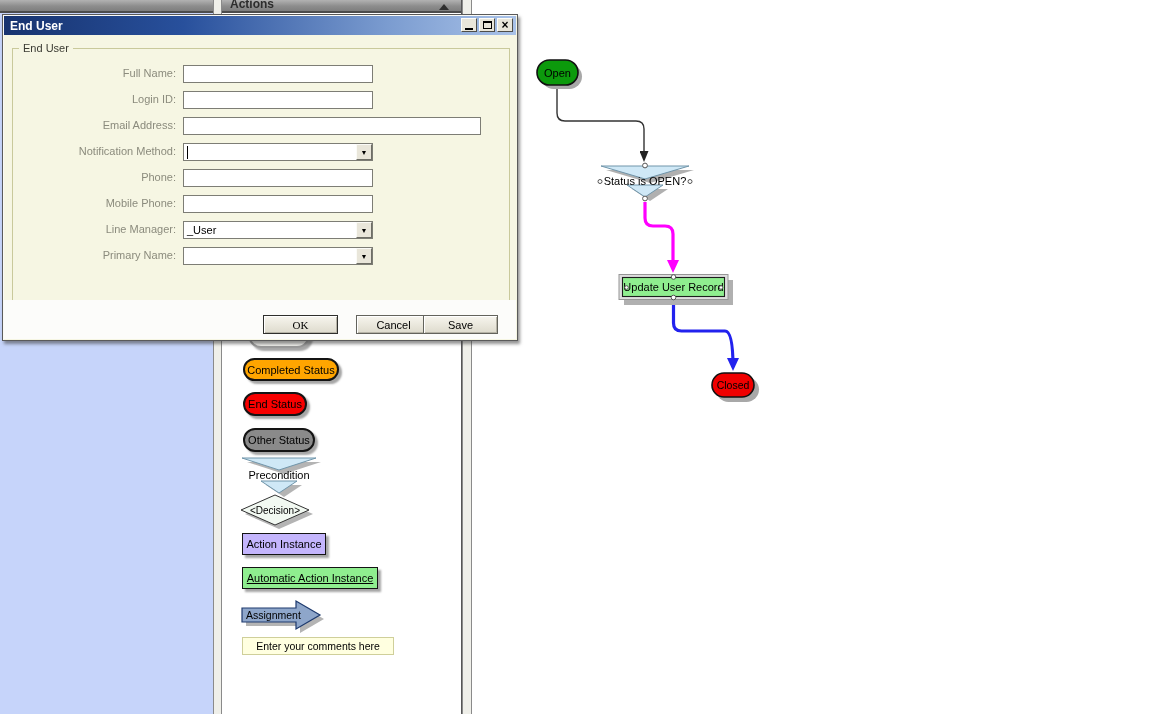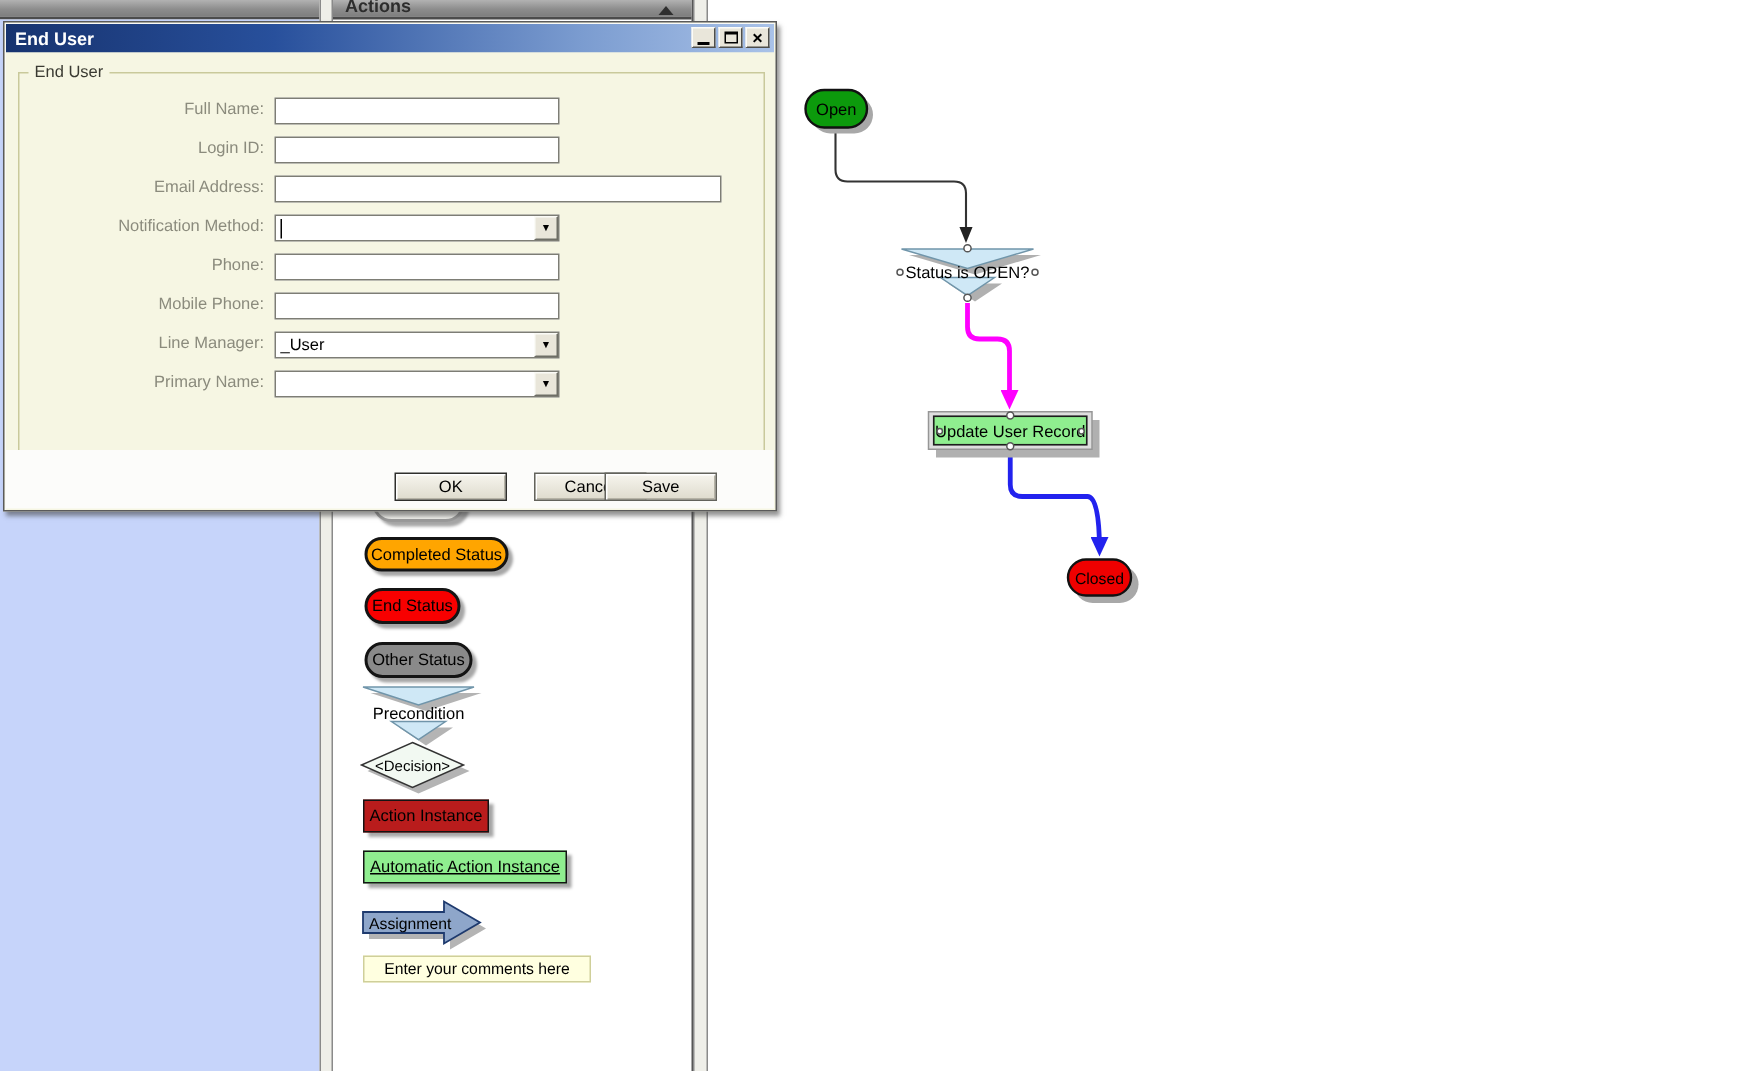--- a/index.html
+++ b/index.html
@@ -32,21 +32,21 @@
   .pitem { position:absolute; display:flex; align-items:center; justify-content:center;
            font-size:11px; color:#000; }
   .pill { border:2px solid #141414; border-radius:13px; box-shadow:3px 3px 2px #a6a6a6; }
   .p-partial { left:26px; top:322px; width:62px; height:26px; background:#f2f2ee; border:2px solid #9a9a9a;
                border-radius:13px; box-shadow:3px 3px 2px #a6a6a6; }
   .p-completed { left:21px; top:358px; width:96px; height:23px; background:#ffa500; }
   .p-end { left:21px; top:392px; width:64px; height:24px; background:#f80000; }
   .p-other { left:21px; top:428px; width:72px; height:24px; background:#8a8a8a; }
   .p-precond { left:16px; top:455px; }
   .p-decision { left:14px; top:492px; }
-  .p-action { left:20px; top:533px; width:84px; height:22px; background:#b91c1c;
+  .p-action { left:20px; top:533px; width:84px; height:22px; background:#c4b5fd;
               border:1.5px solid #141414; box-shadow:3px 3px 2px #a6a6a6; }
   .p-auto { left:20px; top:567px; width:136px; height:22px; background:#8fee8f;
             border:1.5px solid #141414; box-shadow:3px 3px 2px #a6a6a6;text-decoration:underline; }
   .p-assign { left:18px; top:598px; }
   .p-comment { left:20px; top:637px; width:152px; height:18px; background:#ffffe0;
                border:1px solid #cfcf9a; font-size:10.5px; }
   .psvg-text { font-family:"Liberation Sans",sans-serif; font-size:11px; fill:#000; }
 
   
   .dialog { position:absolute; left:2px; top:14px; width:516px; height:327px;
@@ -84,23 +84,23 @@
   .dd-btn { position:absolute; right:0; top:0; bottom:0; width:16px; background:#e9e6da;
             border:1px solid; border-color:#fbfbf7 #6e6e66 #6e6e66 #fbfbf7;
             display:flex; align-items:center; justify-content:center;
             font-size:7px; color:#000; cursor:default; }
   .caret { position:absolute; left:3px; top:2px; width:1px; height:13px; background:#000; }
 
   .dlg-btn { position:absolute; top:300px; width:75px; height:19px;
              background:linear-gradient(#f7f5ee,#dedbcd); border:1px solid #63635c;
              box-shadow:inset 1px 1px 0 #fff, inset -1px -1px 0 #b6b3a6;
              font-family:"Liberation Sans",sans-serif; font-size:11px; color:#000; cursor:default; }
-  .dlg-btn.ok { left:260px; border-color:#2f2f2c; }
+  .dlg-btn.ok { left:260px; border-color:#2f2f2c;font-family:Liberation Serif, serif; }
   .dlg-btn.cancel { left:353px; }
-  .dlg-btn.save { left:400px; }
+  .dlg-btn.save { left:420px; }
 
   .flow-text { font-family:"Liberation Sans",sans-serif; font-size:11px; fill:#000; }
   .flow-text-sm { font-family:"Liberation Sans",sans-serif; font-size:10.5px; fill:#000; }
 </style>
 </head>
 <body>
 
 <div class="screen">
 
   <div class="hdr hdr-left"></div>

